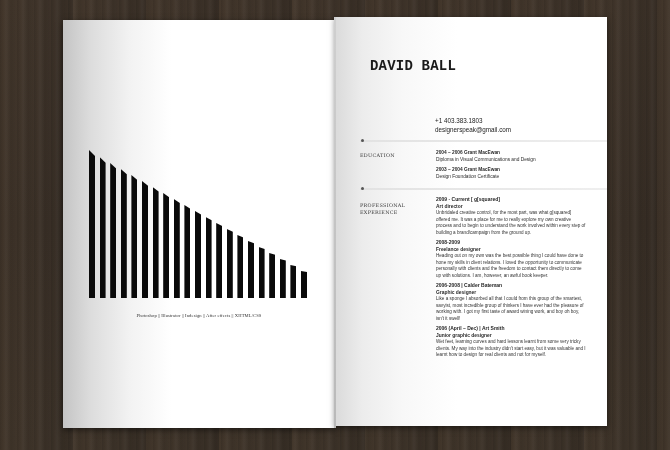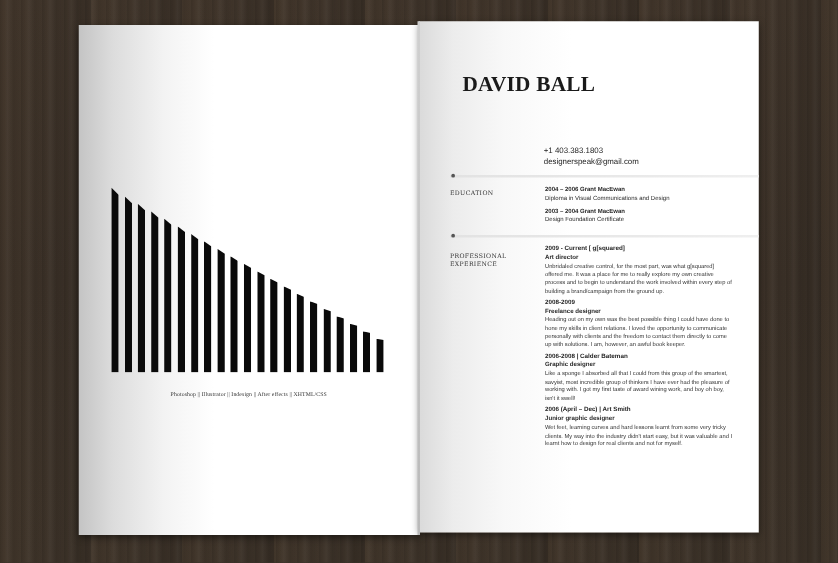--- a/index.html
+++ b/index.html
@@ -35,21 +35,21 @@
     .bar {
       position: absolute; bottom: 0; width: 6px; background: #0a0a0a;
     }
     .skills {
       position: absolute; left: 63px; width: 272px; top: 313px;
       text-align: center; font-size: 4.6px; color: #333; letter-spacing: 0.1px;
     }
     
     .name {
       position: absolute; left: 370px; top: 58px;
-      font-family: Liberation Serif, serif; font-weight: bold; font-size: 17px;
+      font-family: Liberation Mono, monospace; font-weight: bold; font-size: 14px;
       color: #1a1a1a; letter-spacing: 0.2px;
     }
     .contact {
       position: absolute; left: 435px; top: 116px;
       font-family: "Liberation Sans", sans-serif; font-size: 6.3px; color: #222; line-height: 9px;
     }
     .divider {
       position: absolute; left: 360px; width: 247px; height: 2px;
       background: linear-gradient(90deg, #e2e2e2, #e9e9e9 60%, #efefef);
     }

